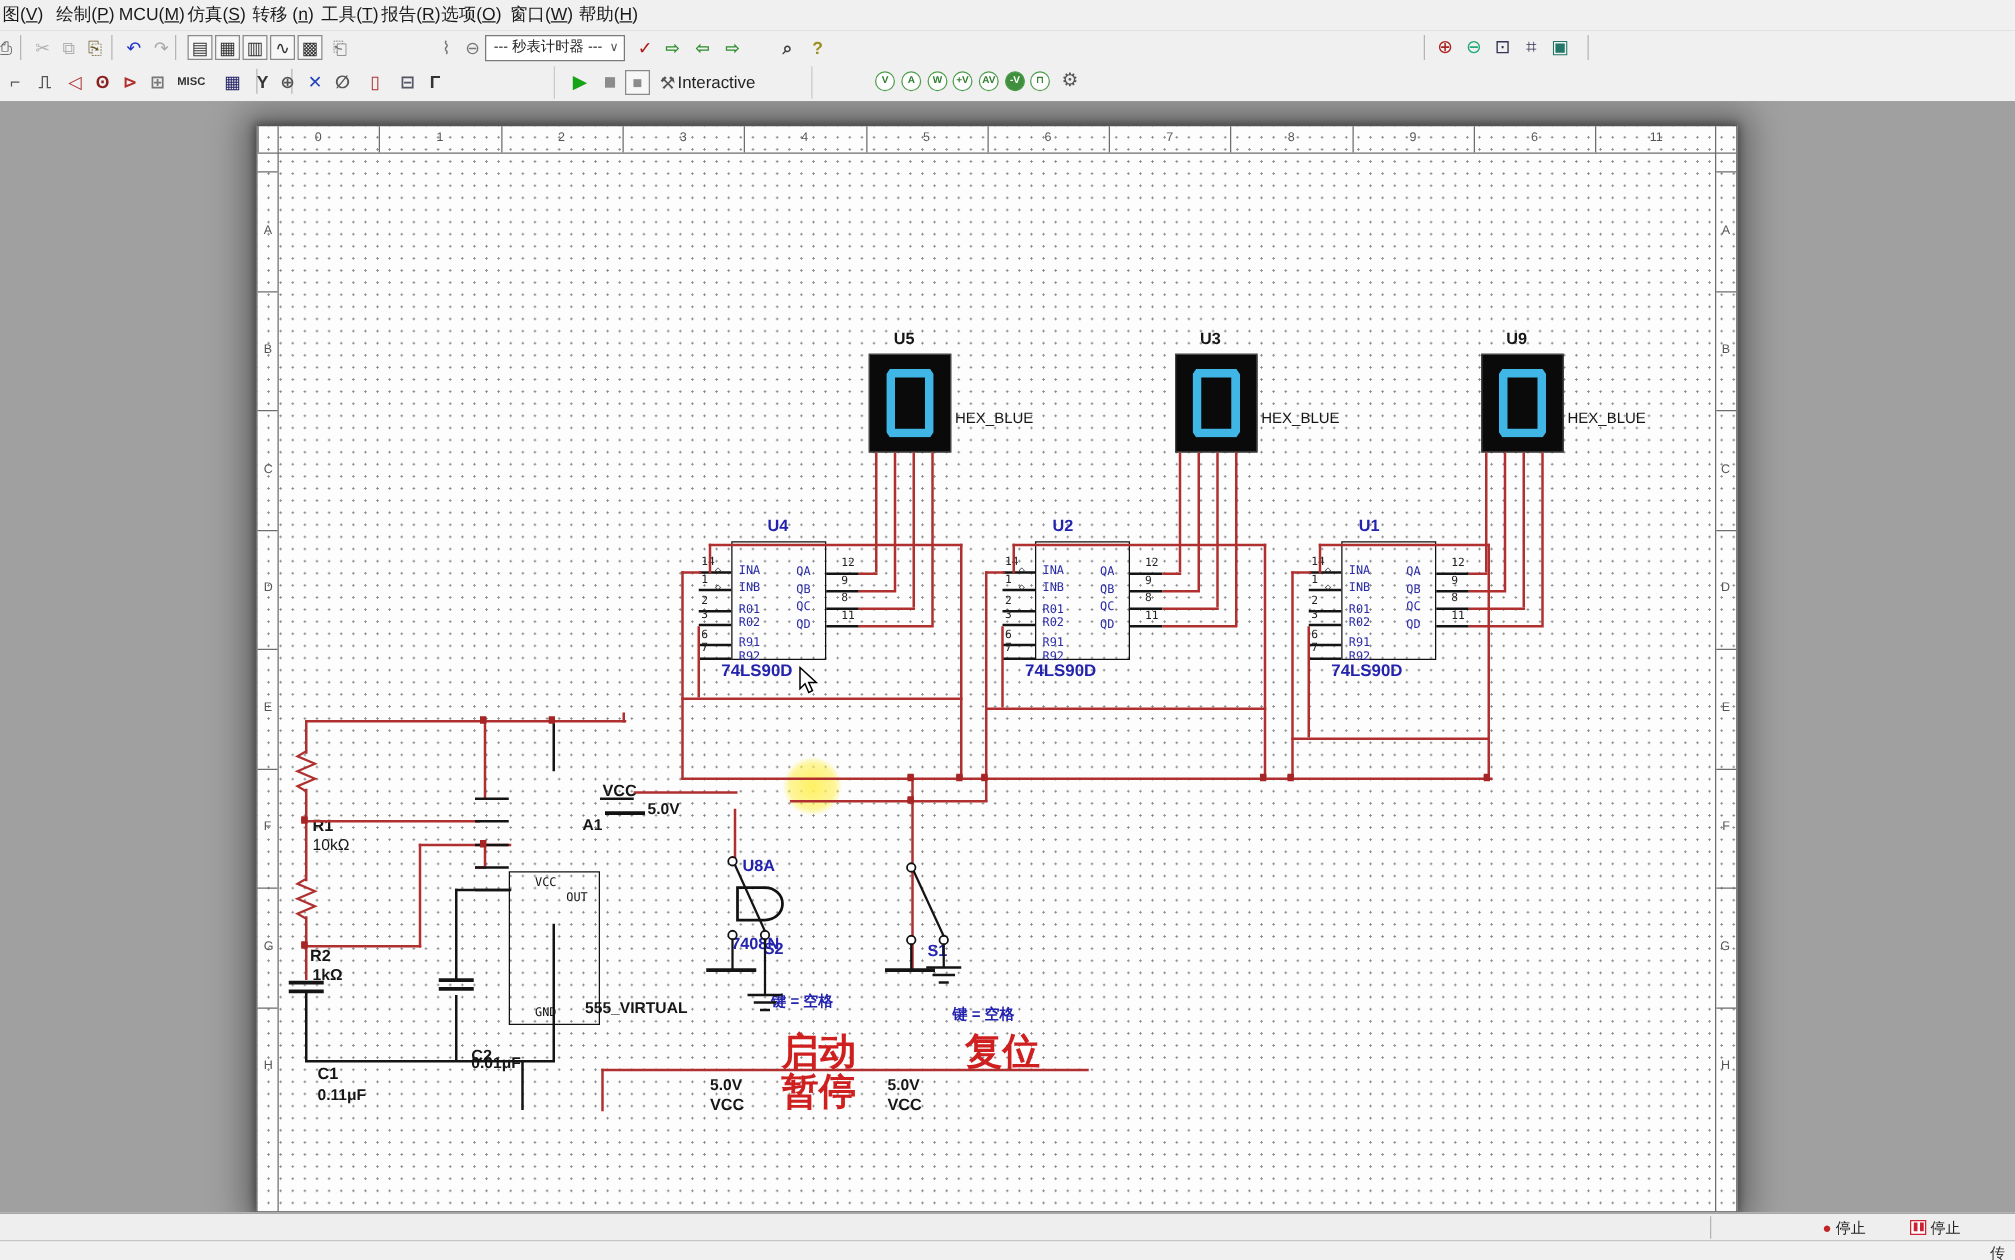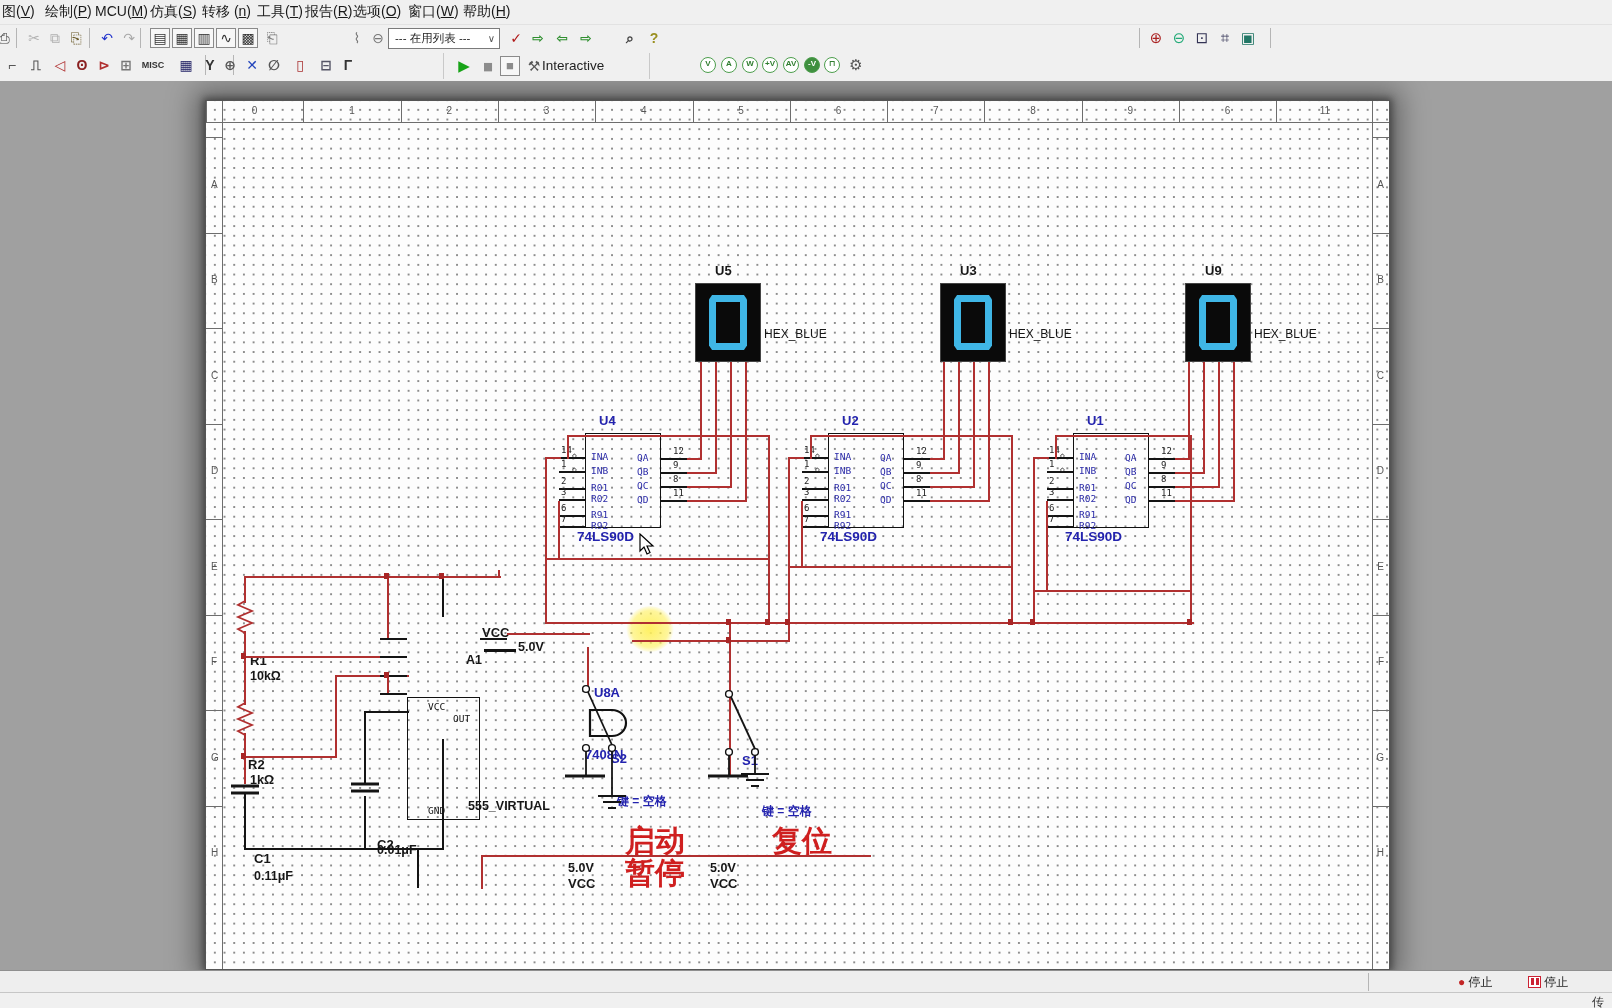--- a/index.html
+++ b/index.html
@@ -76,21 +76,21 @@
       <div class="menu-item" style="left: 353px;">选项(<u>O</u>)</div>
       <div class="menu-item" style="left: 408px;">窗口(<u>W</u>)</div>
       <div class="menu-item" style="left: 463px;">帮助(<u>H</u>)</div>
     </div>
 
 <div id="toolbar1" class="abs">
   <div class="tb-sep" style="left:16px"></div>
   <div class="tb-sep" style="left:89px"></div>
   <div class="tb-sep" style="left:140px"></div>
   <div id="inuse-combo">
-    <span>--- 在用列表 ---</span>
+    <span>--- 秒表计时器 ---</span>
     <span class="arrow">∨</span>
   </div>
   <div class="tb-sep" style="left:1139px"></div>
   <div class="tb-sep" style="left:1270px"></div>
 <div class="tb-icon" style="left: -6px; color: rgb(68, 68, 68);">⎙</div>
       <div class="tb-icon" style="left: 24px; color: rgb(176, 176, 176);">✂</div>
       <div class="tb-icon" style="left: 45px; color: rgb(176, 176, 176);">⧉</div>
       <div class="tb-icon" style="left: 66px; color: rgb(107, 91, 42);">⎘</div>
       <div class="tb-icon" style="left: 97px; color: rgb(34, 51, 204);">↶</div>
       <div class="tb-icon" style="left: 119px; color: rgb(169, 169, 169);">↷</div>
@@ -220,21 +220,21 @@
     <div class="lbl blk" style="left:468px;top:718px;font-size:12.5px;font-weight:bold">555_VIRTUAL</div>
     <div class="lbl pin-txt blk" style="left:428px;top:620px;color:#111">VCC</div>
     <div class="lbl pin-txt blk" style="left:428px;top:724px;color:#111">GND</div>
     <div class="lbl pin-txt blk" style="left:453px;top:632px;color:#111">OUT</div>
 
     <div class="lbl blk" style="left:482px;top:544px;font-size:13px;font-weight:bold">VCC</div>
     <div class="wire" style="left:484px;top:568px;width:32px;height:3px;background:#111"></div>
     <div class="lbl blk" style="left:518px;top:559px;font-size:12.5px;font-weight:bold">5.0V</div>
 
     <div class="lbl blk refdes" style="left:250px;top:572px">R1</div>
-    <div class="lbl blk" style="left:250px;top:588px;font-size:12.5px;font-weight:bold">10kΩ</div>
+    <div class="lbl blk" style="left:250px;top:588px;font-size:12.5px;font-weight:normal">10kΩ</div>
     <div class="lbl blk refdes" style="left:248px;top:676px">R2</div>
     <div class="lbl blk" style="left:250px;top:692px;font-size:12.5px;font-weight:bold">1kΩ</div>
     <div class="lbl blk refdes" style="left:254px;top:770px">C1</div>
     <div class="lbl blk" style="left:254px;top:788px;font-size:12.5px;font-weight:bold">0.11μF</div>
     <div class="lbl blk refdes" style="left:377px;top:756px">C2</div>
     <div class="lbl blk" style="left:377px;top:762px;font-size:12.5px;font-weight:bold">0.01μF</div>
 
     <div class="abs" style="left:588px;top:627px;width:46px;height:30px">
       <svg width="46" height="30" style="display:block">
         <path d="M2,2 L24,2 A 14 13 0 0 1 24,28 L2,28 Z" fill="none" stroke="#111" stroke-width="2.2"></path>
@@ -271,21 +271,21 @@
           <div class="seg-zero"></div>
         </div>
         <div class="lbl blk refdes" style="left: 960px; top: 182px; font-size: 13px;">U3</div>
         <div class="lbl blk" style="left: 1009px; top: 246px; font-size: 12px;">HEX_BLUE</div>
         <div class="seg-display" style="left: 1185px; top: 202px;">
           <div class="seg-zero"></div>
         </div>
         <div class="lbl blk refdes" style="left: 1205px; top: 182px; font-size: 13px;">U9</div>
         <div class="lbl blk" style="left: 1254px; top: 246px; font-size: 12px;">HEX_BLUE</div>
         <div class="chip-box" style="left: 585px; top: 352px; width: 76px; height: 95px;"></div>
-        <div class="lbl blue refdes" style="left: 599px; top: 332px; font-size: 13px;">U4</div>
+        <div class="lbl blue refdes" style="left: 614px; top: 332px; font-size: 13px;">U4</div>
         <div class="lbl blue refdes" style="left: 577px; top: 448px; font-size: 13.5px;">74LS90D</div>
         <div class="wire" style="left: 559px; top: 376px; width: 26px; height: 2px; background: rgb(20, 20, 20);"></div>
         <div class="lbl pin-num" style="left: 561px; top: 364px; font-size: 9px;">14</div>
         <div class="lbl pin-txt" style="left: 591px; top: 370px; font-size: 9.5px;">INA</div>
         <div class="lbl pin-num" style="left: 572px; top: 370px; font-size: 8px;">◇</div>
         <div class="wire" style="left: 559px; top: 390px; width: 26px; height: 2px; background: rgb(20, 20, 20);"></div>
         <div class="lbl pin-num" style="left: 561px; top: 378px; font-size: 9px;">1</div>
         <div class="lbl pin-txt" style="left: 591px; top: 384px; font-size: 9.5px;">INB</div>
         <div class="lbl pin-num" style="left: 572px; top: 384px; font-size: 8px;">◇</div>
         <div class="wire" style="left: 559px; top: 407px; width: 26px; height: 2px; background: rgb(20, 20, 20);"></div>

